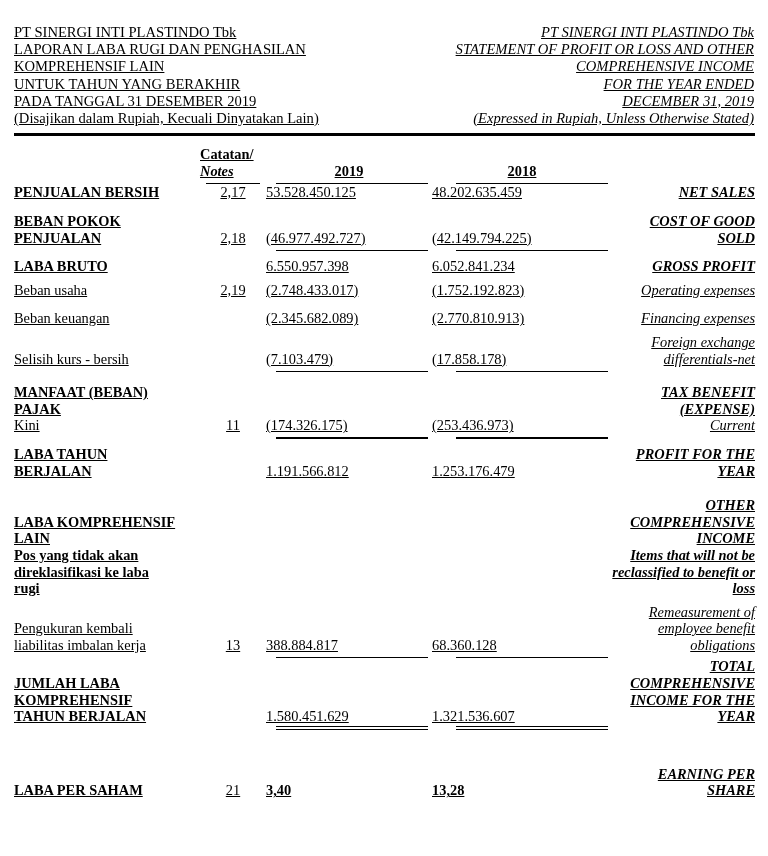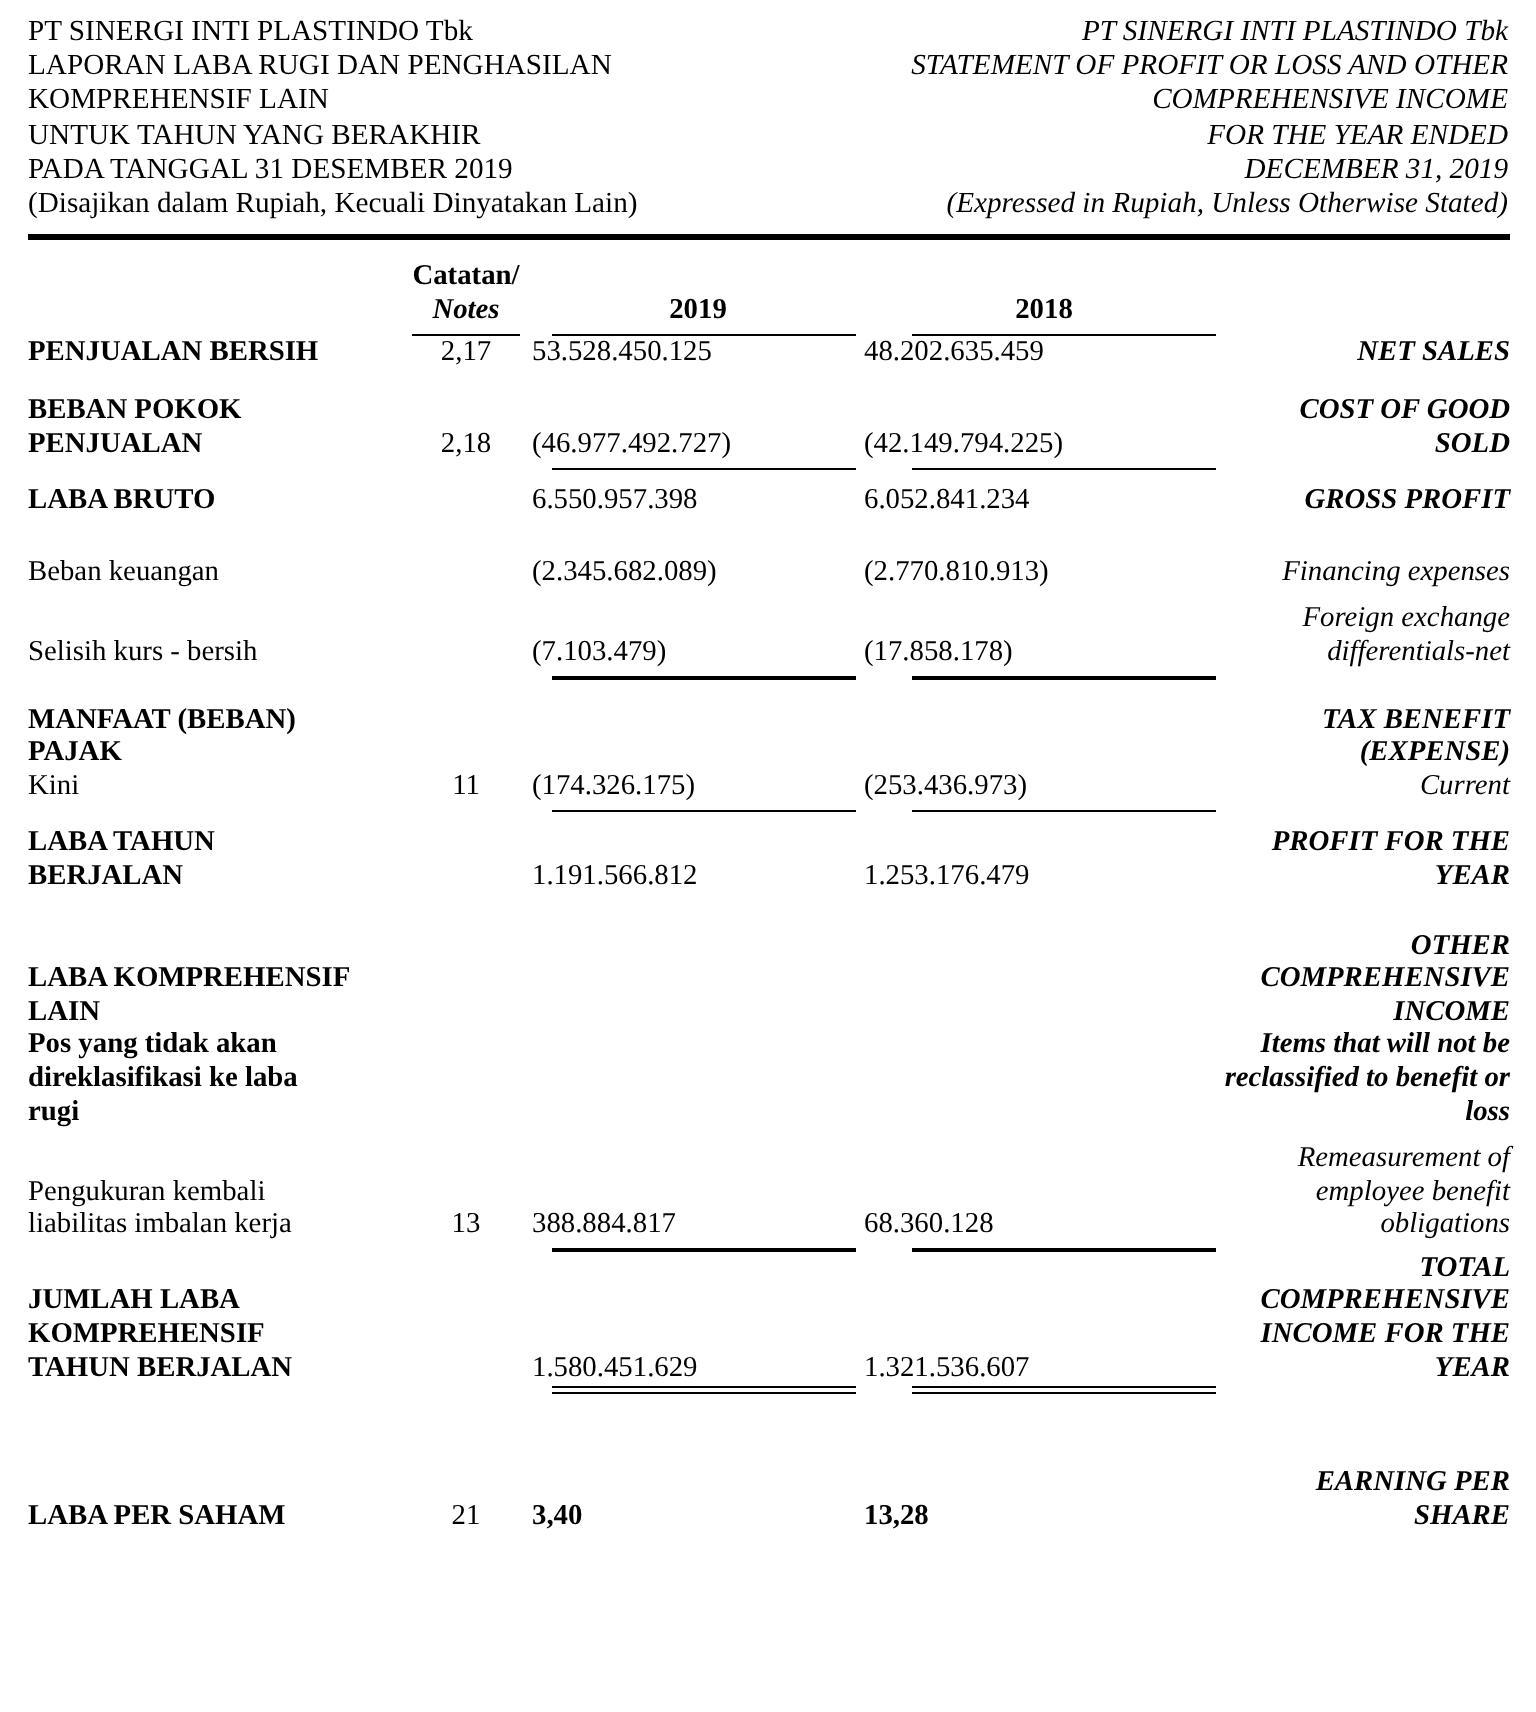--- a/index.html
+++ b/index.html
@@ -13,21 +13,22 @@
     font-family: "Liberation Serif", "DejaVu Serif", serif;
     color: #000000;
     overflow: hidden;
   }
 
   .page {
     position: relative;
     width: 768px;
     height: 816px;
     box-sizing: border-box;
-    padding: 0 14px;
+    padding: 16px 14px;
+    text-decoration: underline;
   }
 
   
   .doc-header {
     display: flex;
     justify-content: space-between;
     align-items: flex-start;
     padding-top: 8px;
   }
   .hdr-left {
@@ -95,21 +96,20 @@
 
   .b  { font-weight: bold; }
   .bi { font-weight: bold; font-style: italic; }
 
   
   .head-row td {
     vertical-align: bottom;
     padding-bottom: 1px;
   }
   .head-notes {
-    text-align: center;
     font-weight: bold;
     line-height: 16.2px;
   }
   .head-notes .it { font-style: italic; display: block; }
   .head-year {
     text-align: center;
     font-weight: bold;
   }
 
   
@@ -229,20 +229,27 @@
         <td class="cell-label b">LABA BRUTO</td>
         <td class="cell-notes"></td>
         <td class="cell-num">6.550.957.398</td>
         <td class="cell-num">6.052.841.234</td>
         <td class="cell-eng bi">GROSS PROFIT</td>
       </tr>
       <tr class="sp-row-sm">
           <td colspan="5"></td>
         </tr>
 
+      <tr>
+        <td class="cell-label">Beban usaha</td>
+        <td class="cell-notes">2,19</td>
+        <td class="cell-num">(2.748.433.017)</td>
+        <td class="cell-num">(1.752.192.823)</td>
+        <td class="cell-eng">Operating expenses</td>
+      </tr>
       <tr class="sp-row">
           <td colspan="5"></td>
         </tr>
 
       <tr>
         <td class="cell-label">Beban keuangan</td>
         <td class="cell-notes"></td>
         <td class="cell-num">(2.345.682.089)</td>
         <td class="cell-num">(2.770.810.913)</td>
         <td class="cell-eng">Financing expenses</td>

